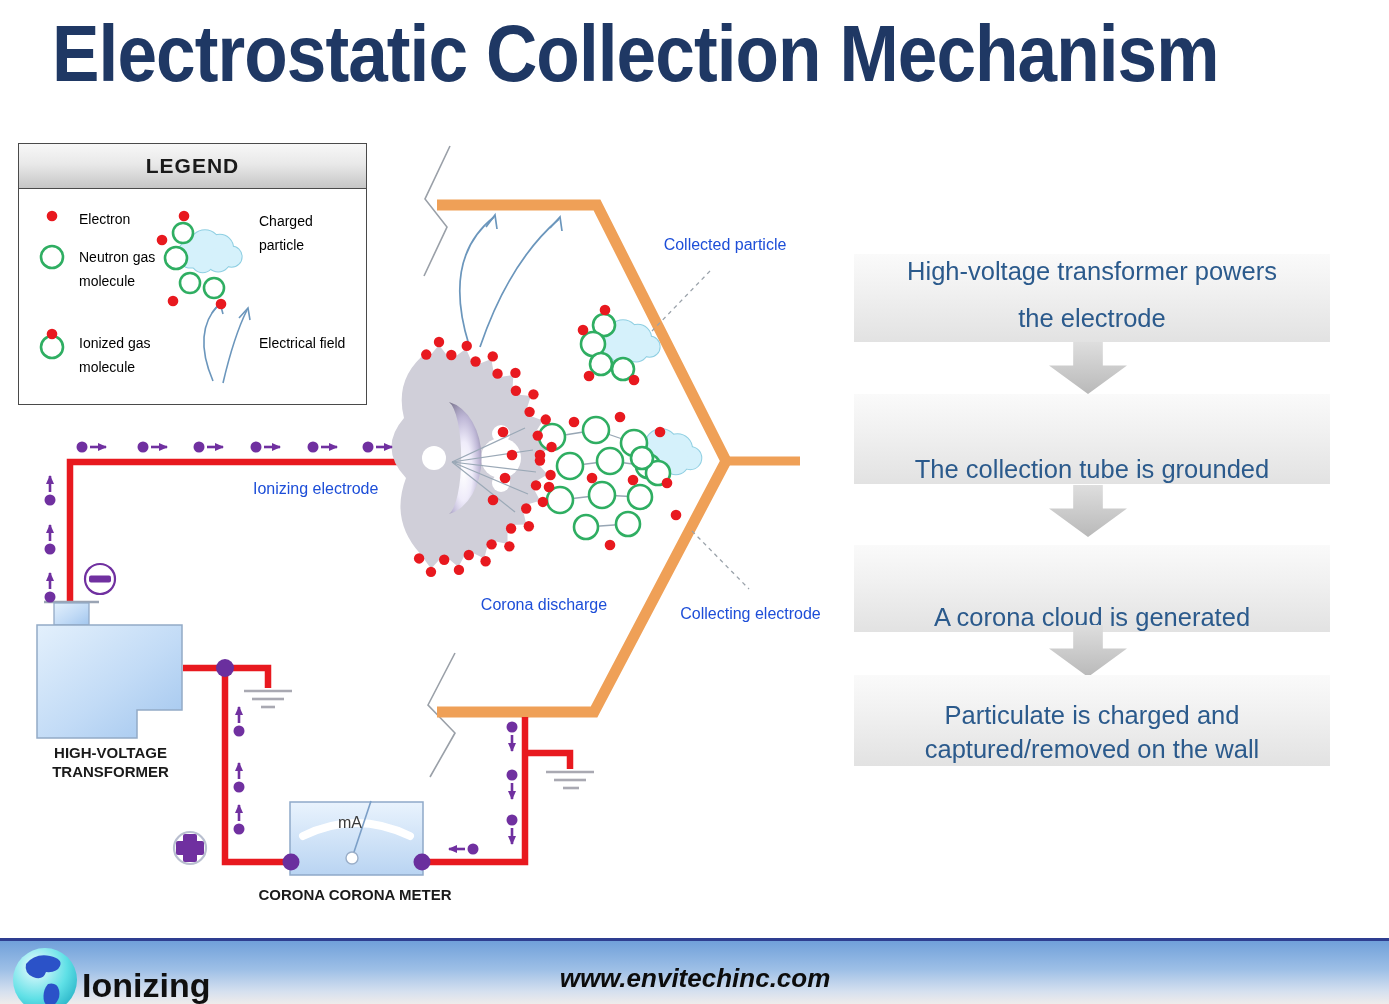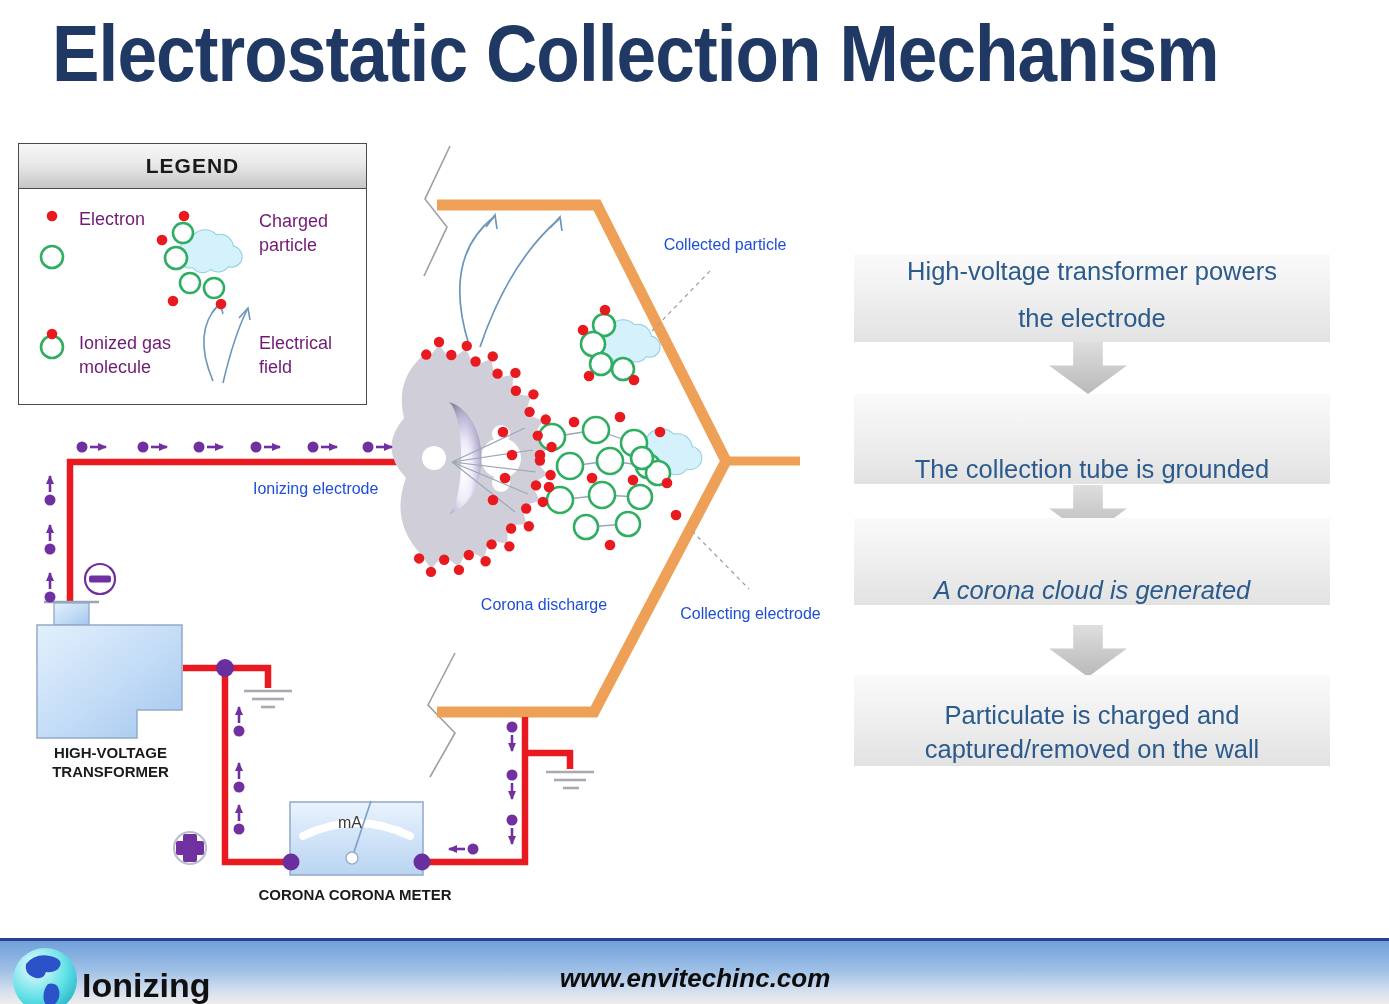--- a/index.html
+++ b/index.html
@@ -10,37 +10,37 @@
   .title{position:absolute;left:52px;top:8px;font-size:79px;font-weight:700;color:#1f3864;
          white-space:nowrap;letter-spacing:-1px;transform:scaleX(.90);transform-origin:left top;}
 
   
   .legend{position:absolute;left:18px;top:143px;width:347px;height:260px;background:#fff;
           border:1.5px solid #4a4a4a;z-index:1;}
   .legend-header{height:44px;border-bottom:1.5px solid #4a4a4a;
           background:linear-gradient(180deg,#f7f7f7,#e9e9e9 45%,#c6c6c6);
           display:flex;align-items:center;justify-content:center;
           font-size:21px;font-weight:700;color:#1a1a1a;letter-spacing:1px;}
-  .legend-label{position:absolute;font-size:18px;color:#701a75;line-height:24px;}
+  .legend-label{position:absolute;font-size:14px;color:#000000;line-height:24px;}
 
   
   .dlabel{position:absolute;font-size:16px;color:#1d4ed8;z-index:3;}
   .dlabel.small{font-size:15px;font-weight:700;color:#1a1a1a;}
 
   
   .overlay{position:absolute;left:0;top:0;z-index:2;pointer-events:none;}
 
   
   .step{position:absolute;left:854px;width:476px;
         background:linear-gradient(180deg,#fafafa,#f1f1f1 40%,#e2e2e2);
         display:flex;align-items:flex-end;justify-content:center;text-align:center;
         color:#2b5a8c;font-size:25.5px;}
   .step span{display:inline-block;}
   .s0{top:254px;height:88px;line-height:47px;} .s0 span{width:410px;}
-  .s1{top:394px;height:90px;} .s2{top:518px;height:87px;font-style:italic;}
+  .s1{top:394px;height:90px;} .s2{top:545px;height:87px;}
   .s3{top:675px;height:91px;line-height:34px;} .s3 span{width:440px;}
   .flow-arrow{position:absolute;left:1049px;width:78px;height:52px;
         background:linear-gradient(180deg,#dedede,#b9b9b9);
         clip-path:polygon(31% 0%,69% 0%,69% 45%,100% 45%,50% 100%,0% 45%,31% 45%);}
   .a0{top:342px;} .a1{top:485px;} .a2{top:625px;}
 
   
   .footer-line{position:absolute;left:0;top:938px;width:1389px;height:3px;background:#2e3e90;}
   .footer-bar{position:absolute;left:0;top:941px;width:1389px;height:63px;
         background:linear-gradient(180deg,#70a0da,#9dbfe6 45%,#d5e0ef 80%,#efeceb);}
@@ -52,20 +52,21 @@
 </head>
 <body>
 
 <div class="canvas">
 
   <div class="title">Electrostatic Collection Mechanism</div>
 
   <div class="legend">
     <div class="legend-header">LEGEND</div>
     <div class="legend-label" style="left:60px;top:63px;">Electron</div>
+    <div class="legend-label" style="left:60px;top:101px;width:100px;">Neutron gas molecule</div>
     <div class="legend-label" style="left:60px;top:187px;width:100px;">Ionized gas molecule</div>
     <div class="legend-label" style="left:240px;top:65px;width:95px;">Charged particle</div>
     <div class="legend-label" style="left:240px;top:187px;width:95px;">Electrical field</div>
   </div>
 
   <svg class="overlay" width="1389" height="1004" viewBox="0 0 1389 1004">
     <defs>
       <marker id="ah" markerUnits="userSpaceOnUse" markerWidth="12" markerHeight="10" refX="8" refY="4" orient="auto">
         <path d="M0,0 L9,4 L0,8 Z" fill="#7030A0"></path>
       </marker>

